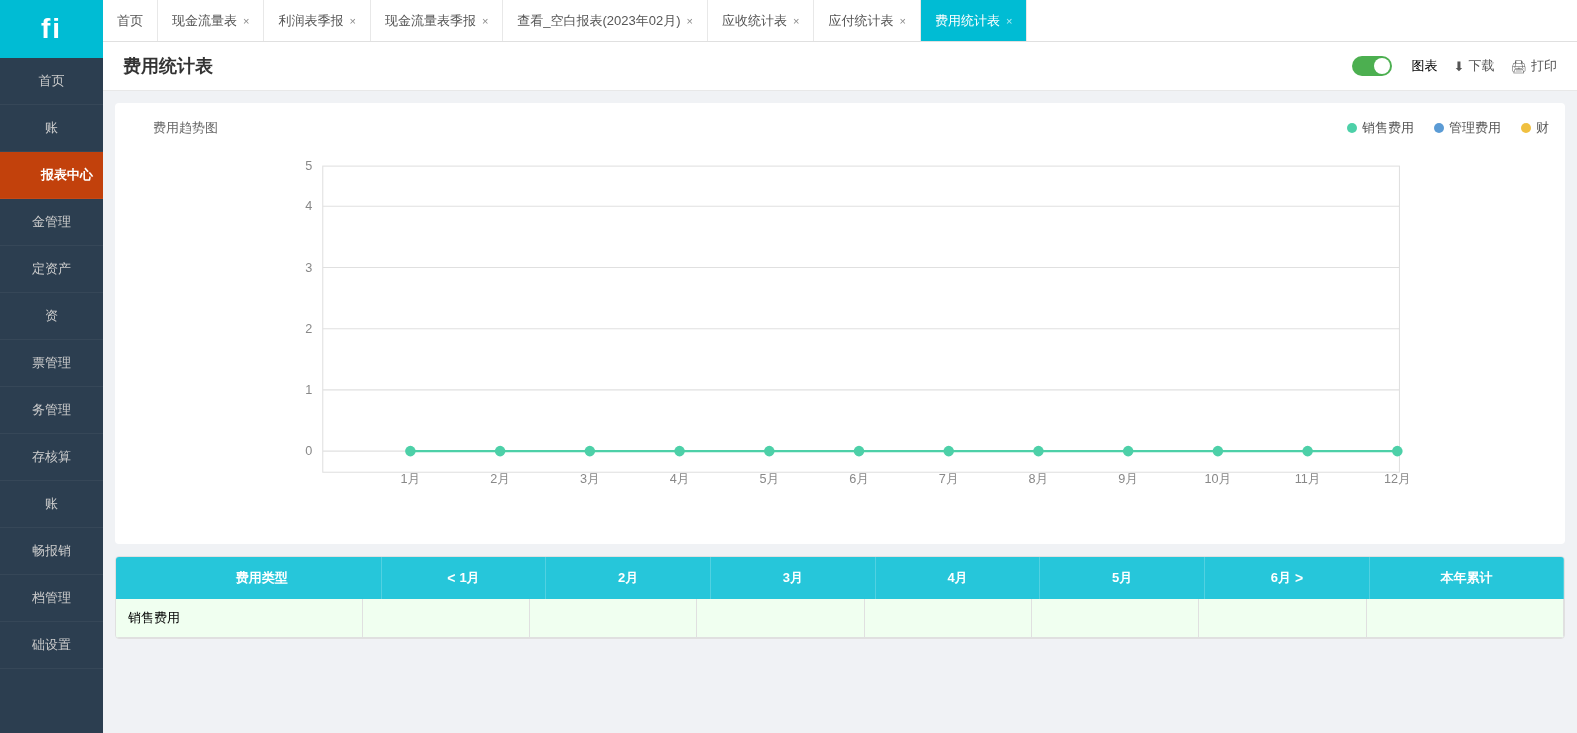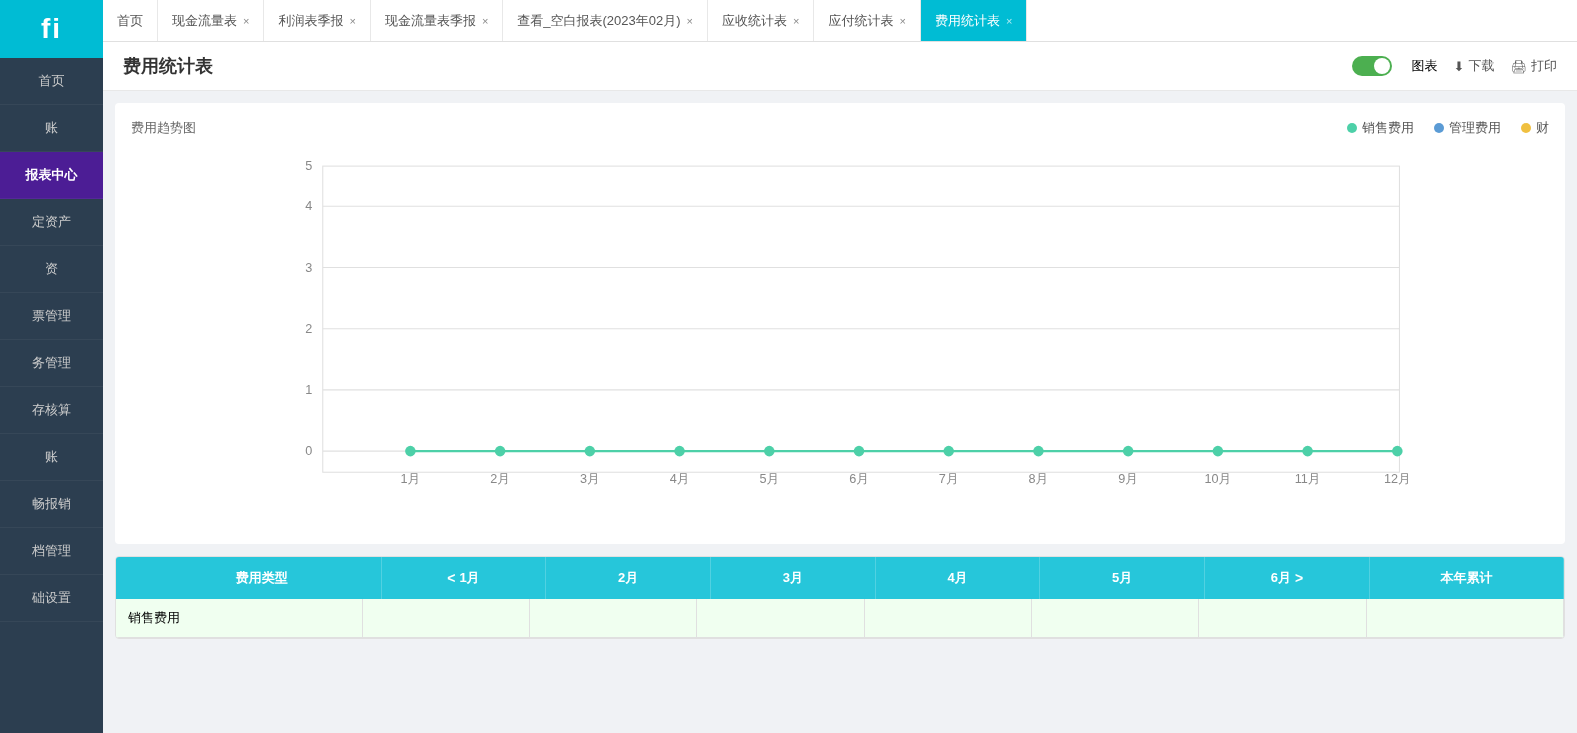--- a/index.html
+++ b/index.html
@@ -27,21 +27,21 @@
       letter-spacing: 2px;
     }
     .sidebar-item {
       padding: 14px 10px;
       color: #ccc;
       text-align: center;
       font-size: 13px;
       cursor: pointer;
       border-bottom: 1px solid rgba(255,255,255,0.05);
     }
-    .sidebar-item.active { background: #4c1d95; color: white; font-weight: bold; }
+    .sidebar-item.active { background: #c2410c; color: white; font-weight: bold; text-align: right; }
 
     
     .main {
       flex: 1;
       display: flex;
       flex-direction: column;
       overflow: hidden;
     }
 
     
@@ -140,20 +140,21 @@
     .chart-section {
       background: white;
       margin: 12px;
       padding: 16px;
       border-radius: 4px;
     }
     .chart-title {
       font-size: 13px;
       color: #666;
       margin-bottom: 8px;
+      margin-left: 22px;
     }
     .chart-legend {
       display: flex;
       justify-content: flex-end;
       gap: 20px;
       margin-bottom: 8px;
       font-size: 13px;
       color: #555;
     }
     .legend-item {
@@ -230,20 +231,21 @@
     }
   </style>
 </head>
 <body>
 
 <div class="sidebar">
   <div class="sidebar-logo">fi</div>
   <div class="sidebar-item">首页</div>
   <div class="sidebar-item">账</div>
   <div class="sidebar-item active">报表中心</div>
+  <div class="sidebar-item">金管理</div>
   <div class="sidebar-item">定资产</div>
   <div class="sidebar-item">资</div>
   <div class="sidebar-item">票管理</div>
   <div class="sidebar-item">务管理</div>
   <div class="sidebar-item">存核算</div>
   <div class="sidebar-item">账</div>
   <div class="sidebar-item">畅报销</div>
   <div class="sidebar-item">档管理</div>
   <div class="sidebar-item">础设置</div>
 </div>

